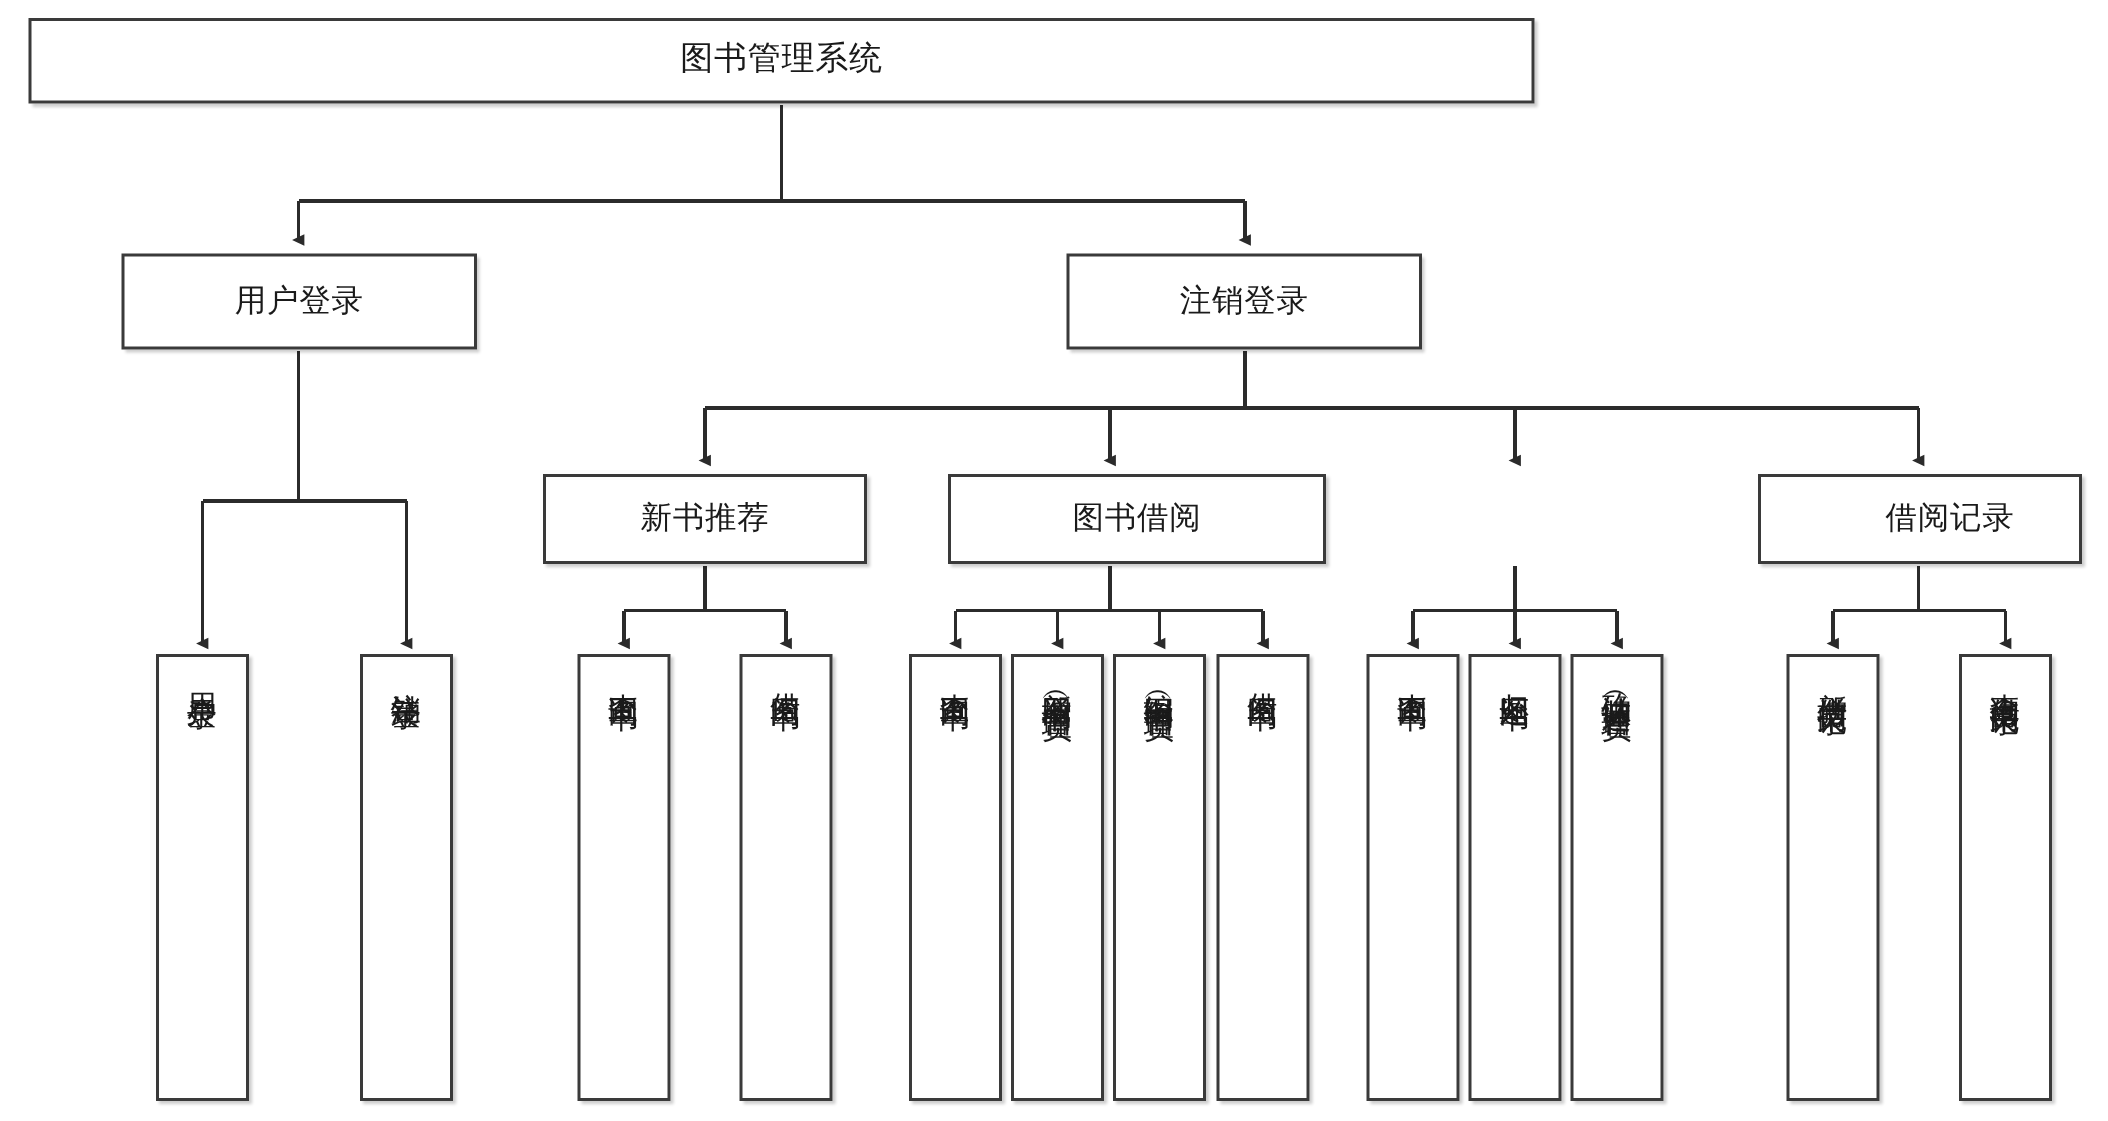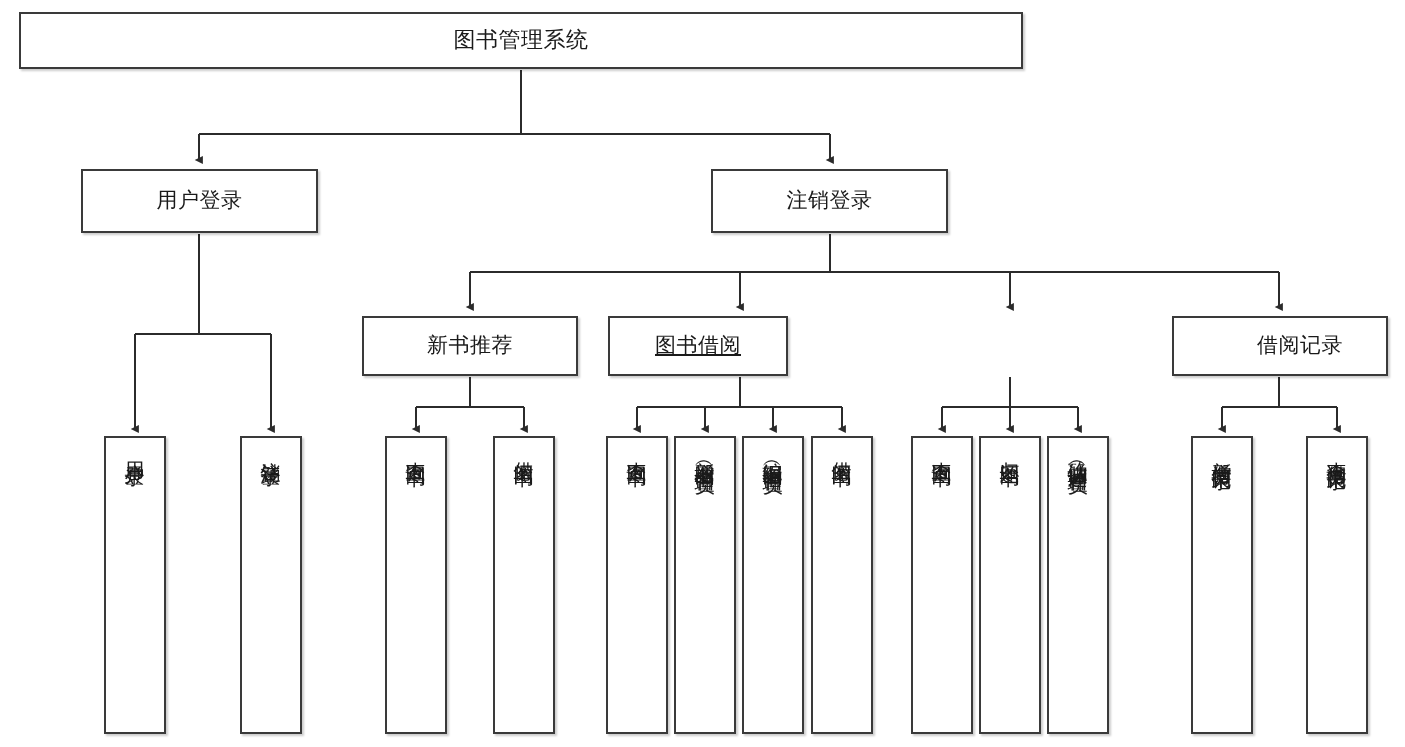--- a/index.html
+++ b/index.html
@@ -144,21 +144,21 @@
   </div>
 
   <div class="node horiz" style="left:711px; top:169px; width:237px; height:64px;">
     <span class="node-label">注销登录</span>
   </div>
 
   <div class="node horiz" style="left:362px; top:316px; width:216px; height:60px;">
     <span class="node-label">新书推荐</span>
   </div>
 
-  <div class="node horiz" style="left:608px; top:316px; width:180px; height:60px;text-decoration:underline;">
+  <div class="node horiz" style="left:632px; top:316px; width:252px; height:60px;">
     <span class="node-label">图书借阅</span>
   </div>
 
 
   <div class="node horiz" style="left:1172px; top:316px; width:216px; height:60px;padding-left:40px;">
     <span class="node-label">借阅记录</span>
   </div>
 
   <div class="node vert" style="left:104px; top:436px; width:62px; height:298px;">
     <span class="node-label">用户登录</span>

